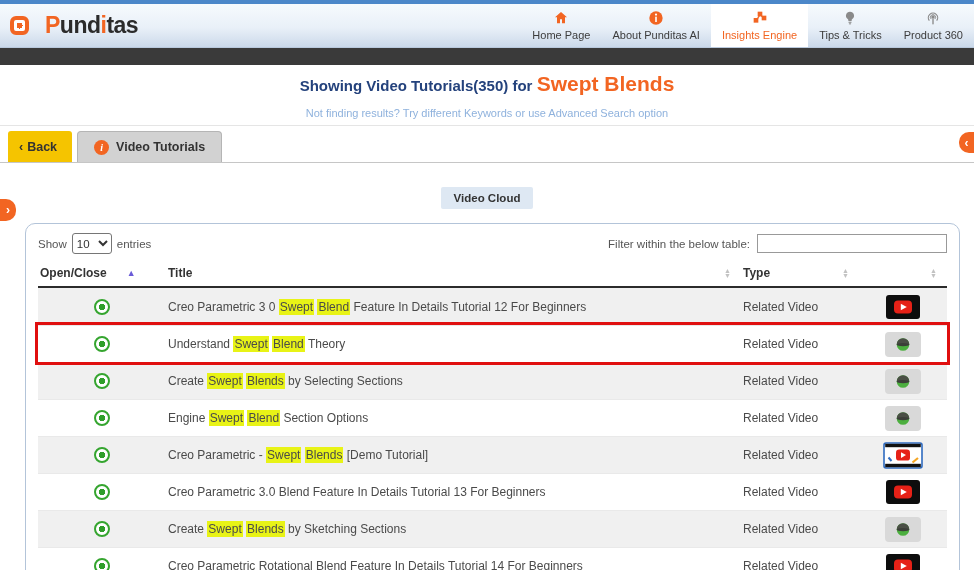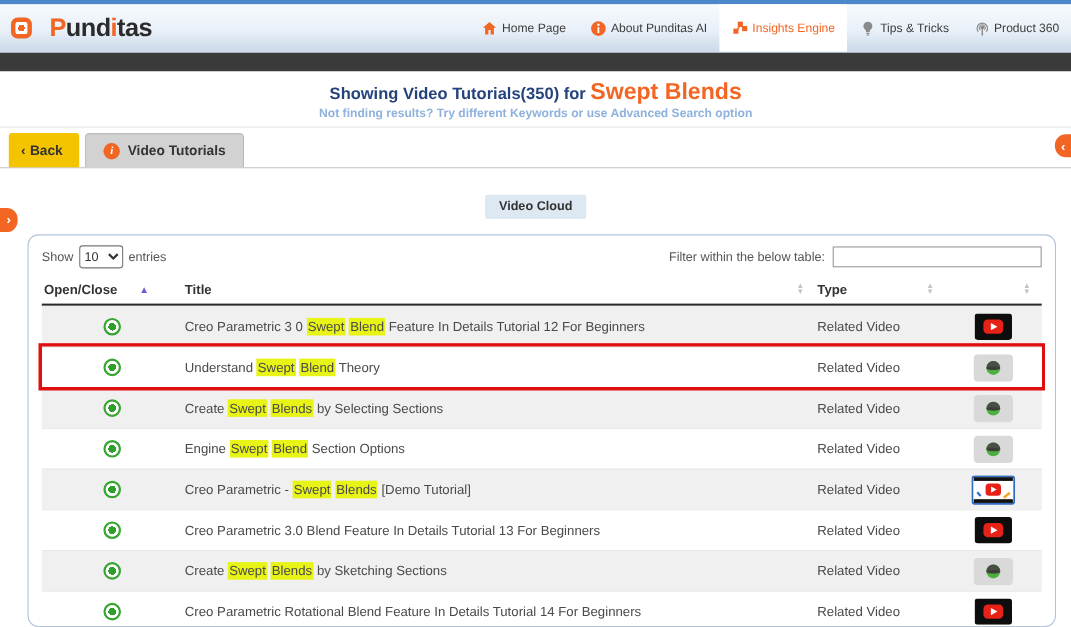--- a/index.html
+++ b/index.html
@@ -12,32 +12,32 @@
   
   .header { height: 44px; display: flex; justify-content: space-between; align-items: stretch;
     background: linear-gradient(180deg,#f6fafd 0%,#e9f0f8 55%,#cbd9ea 100%);
     border-bottom: 1px solid #b9c9dd; }
   .logo { display: flex; align-items: center; gap: 16px; padding-left: 10px; }
   .logo-icon { width: 19px; height: 19px; border-radius: 6px; border: 4px solid #f26522;
     background: radial-gradient(circle,#f26522 0 3px,#fff 3px); }
   .logo-text { font-size: 23px; font-weight: bold; letter-spacing: -0.5px; color: #2b2b2b; }
   .logo-text .o { color: #f26522; }
   .nav { display: flex; align-items: stretch; }
-  .nav-item { display: flex; flex-direction: row; align-items: center; justify-content: center;
+  .nav-item { display: flex; flex-direction: column; align-items: center; justify-content: center;
     gap: 3px; padding: 0 11px; font-size: 11px; color: #3c3c3c; cursor: pointer; white-space: nowrap; }
   .nav-item svg { width: 16px; height: 16px; display: block; }
   .nav-item.active { background: #fff; color: #f26522; }
 
   .dark-bar { height: 17px; background: #3a3a3a; }
 
   
   .heading { text-align: center; padding: 7px 0 6px; border-bottom: 1px solid #e5e5e5; background: #fff; }
   .heading-main { font-size: 15px; font-weight: bold; color: #24427c; display: inline; }
   .heading-keyword { font-size: 21px; font-weight: bold; color: #f26522; display: inline; }
-  .heading-sub { font-size: 11px; color: #8fb2dd; margin-top: 1px; font-weight: bold; }
+  .heading-sub { font-size: 11px; color: #8fb2dd; margin-top: 11px; font-weight: normal; }
 
   
   .tab-strip { position: relative; height: 37px; border-bottom: 1px solid #c6c6c6;
     padding-left: 8px; display: flex; align-items: flex-end; gap: 5px; }
   .back-btn { background: #f5c400; height: 31px; padding: 0 15px 0 11px; display: flex; align-items: center;
     gap: 4px; font-size: 12.5px; font-weight: bold; color: #333; border-radius: 3px 3px 0 0; cursor: pointer; }
   .tab { background: #d2d2d2; border: 1px solid #b5b5b5; border-bottom: none; height: 31px;
     border-radius: 4px 4px 0 0; padding: 0 16px; display: flex; align-items: center; gap: 7px;
     font-size: 12.5px; font-weight: bold; color: #333; cursor: pointer; }
   .info-badge { width: 15px; height: 15px; border-radius: 50%; background: #f26522; color: #fff;

